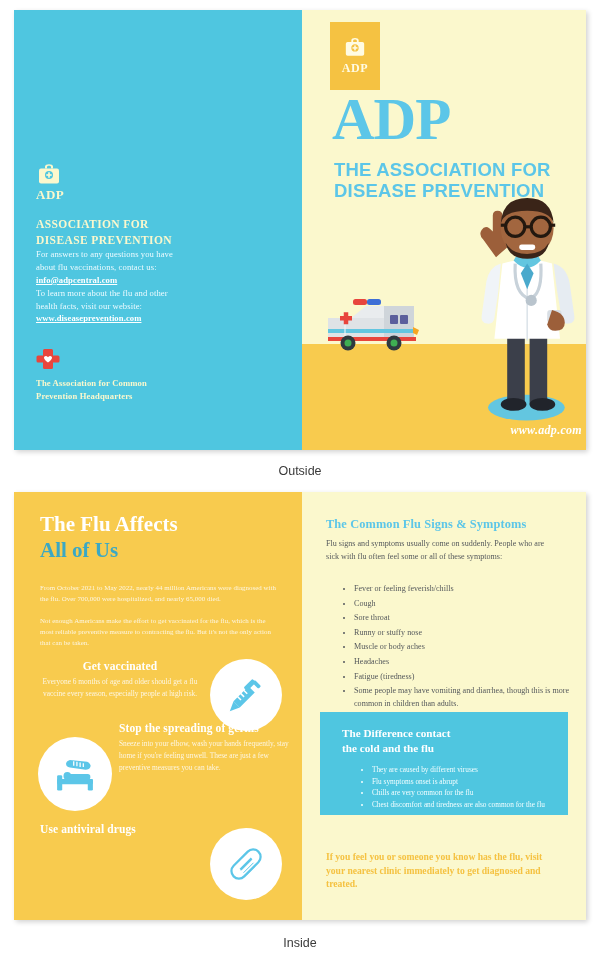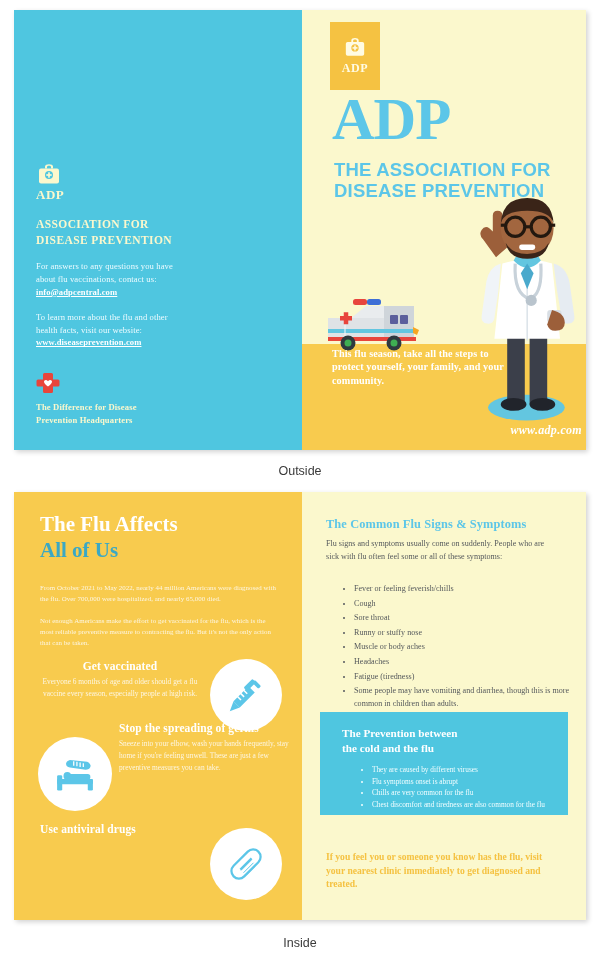--- a/index.html
+++ b/index.html
@@ -41,21 +41,21 @@
     letter-spacing: .5px; margin-top: 1px;
   }
   .back-org {
     font-family:"Liberation Serif", serif;
     font-weight:700; font-size:11.5px; line-height:1.35;
     color:#fbf8cd; letter-spacing:.4px; margin-top: 14px;
     text-transform: uppercase;
   }
   .back-para {
     font-size: 8.6px; line-height:1.5; color:#ecfbff;
-    margin-top: 12px; letter-spacing:.1px;
+    margin-top: 0; letter-spacing:.1px;
   }
   .back-para a, .lnk {
     color:#ffffff; text-decoration: underline; font-weight:700;
     display:inline-block;
   }
   .hq-cross { margin-top: 22px; width: 24px; height: 24px; display:block; }
   .hq-name {
     font-weight:700; font-size:8.6px; line-height:1.45; color:#fbf8cd;
     margin-top: 6px; letter-spacing:.15px;
   }
@@ -210,21 +210,21 @@
           <span>health facts, visit our website:</span><br>
           <span class="lnk">www.diseaseprevention.com</span>
         </div>
 
         <svg class="hq-cross" viewBox="0 0 48 48">
           <path d="M17 4 h14 a3 3 0 0 1 3 3 v10 h10 a3 3 0 0 1 3 3 v8 a3 3 0 0 1 -3 3 h-10 v10 a3 3 0 0 1 -3 3 h-14 a3 3 0 0 1 -3 -3 v-10 h-10 a3 3 0 0 1 -3 -3 v-8 a3 3 0 0 1 3 -3 h10 v-10 a3 3 0 0 1 3 -3 z" fill="#e8453c"></path>
           <path d="M24 31 c-5-4-8-6.5-8-9.5 0-2.2 1.7-3.6 3.6-3.6 1.6 0 2.9.9 4.4 2.7 1.5-1.8 2.8-2.7 4.4-2.7 1.9 0 3.6 1.4 3.6 3.6 0 3-3 5.5-8 9.5z" fill="#ffffff"></path>
         </svg>
 
         <div class="hq-name">
-          <span>The Difference for Disease</span><br>
+          <span>The Association for Common</span><br>
           <span>Prevention Headquarters</span>
         </div>
 
       </div>
     </div>
 
     <div class="panel p-cover">
 
       <div class="gold-band"></div>
 
@@ -288,21 +288,20 @@
         <rect x="69" y="68" width="20" height="7" rx="3" fill="#ffffff"></rect>
         <g fill="none" stroke="#23180f" stroke-width="4">
           <circle cx="64" cy="46" r="12"></circle>
             <circle cx="96" cy="46" r="12"></circle>
           <path d="M76 46 h8"></path>
             <path d="M52 44 h-6"></path>
             <path d="M108 44 h6"></path>
         </g>
       </svg>
 
-      <div class="cover-tag">This flu season, take all the steps to protect yourself, your family, and your community.</div>
       <div class="cover-url">www.adp.com</div>
     </div>
   </div>
 
   <div class="caption" id="cap-outside">Outside</div>
 
   <div class="sheet" id="sheet-inside">
 
     <div class="panel p-in-left">
 
@@ -338,21 +337,21 @@
           <li>Sore throat</li>
           <li>Runny or stuffy nose</li>
           <li>Muscle or body aches</li>
           <li>Headaches</li>
           <li>Fatigue (tiredness)</li>
           <li>Some people may have vomiting and diarrhea, though this is more common in children than adults.</li>
         </ul>
 
       <div class="blue-box">
         <div class="bb-h">
-          <span>The Prevention between</span><br>
+          <span>The Difference contact</span><br>
           <span>the cold and the flu</span>
         </div>
         <ul class="bb-list">
             <li>They are caused by different viruses</li>
             <li>Flu symptoms onset is abrupt</li>
             <li>Chills are very common for the flu</li>
             <li>Chest discomfort and tiredness are also common for the flu</li>
           </ul>
       </div>
 

